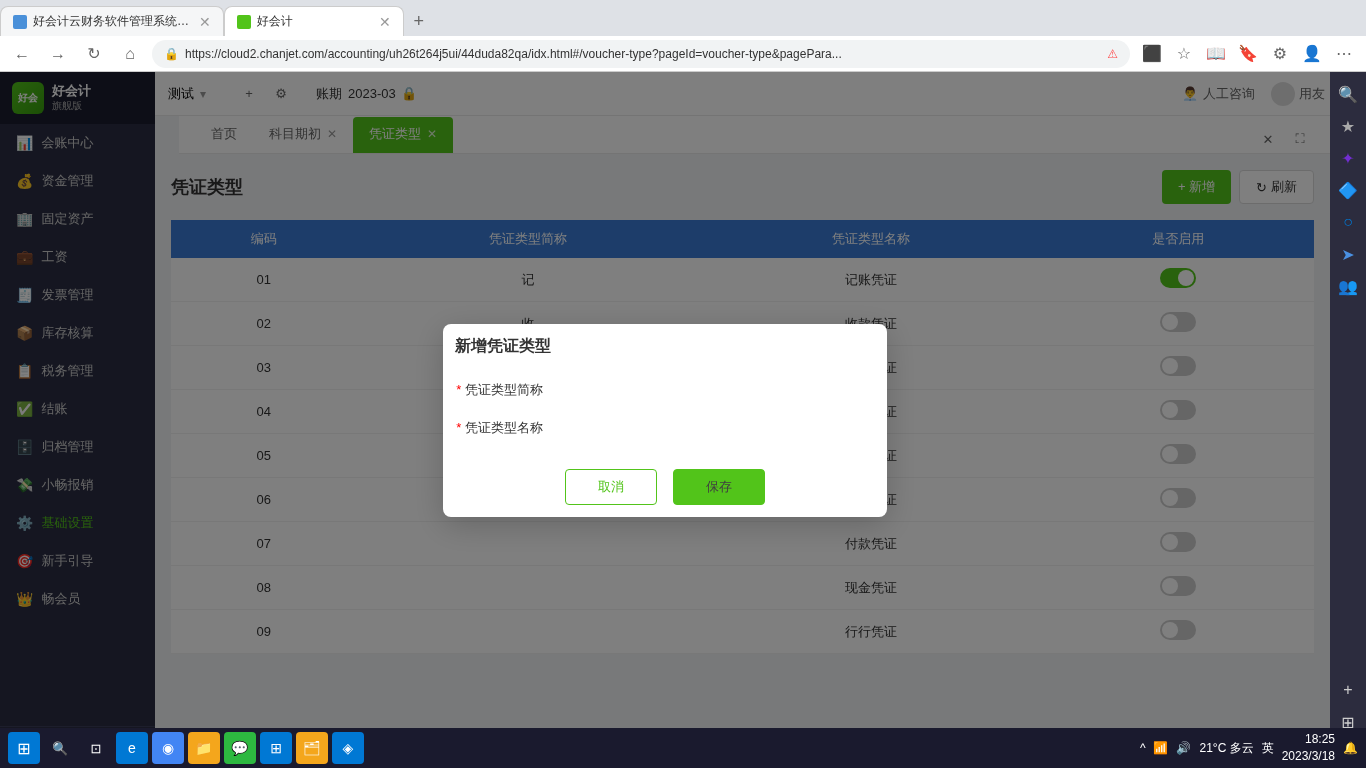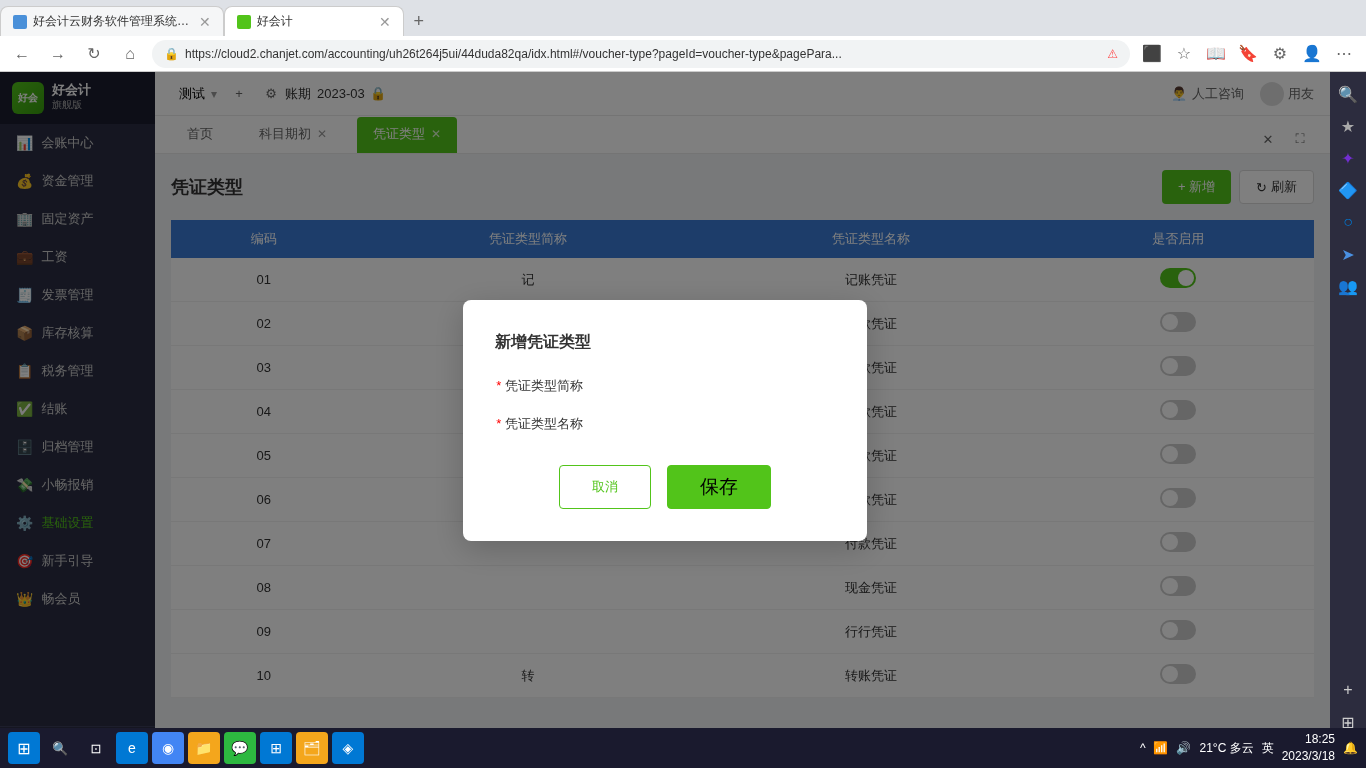--- a/index.html
+++ b/index.html
@@ -25,51 +25,51 @@
 
     
     .right-panel { width: 36px; background: #2c2c3e; display: flex; flex-direction: column; align-items: center; padding-top: 8px; gap: 4px; position: absolute; right: 0; top: 72px; height: calc(768px - 72px); z-index: 10; }
     .right-icon { width: 28px; height: 28px; display: flex; align-items: center; justify-content: center; color: #aaa; font-size: 16px; cursor: pointer; border-radius: 4px; }
     .right-icon.blue { color: #4a90e2; }
     .right-icon.green { color: #52c41a; }
     .right-icon.purple { color: #722ed1; }
 
     
     .sidebar { width: 155px; background: #2b2d42; display: flex; flex-direction: column; height: 100%; flex-shrink: 0; }
-    .sidebar-header { background: #1a1c2e; padding: 10px 12px; display: flex; gap: 8px; }
+    .sidebar-header { background: #1a1c2e; padding: 10px 12px; display: flex; align-items: center; gap: 8px; }
     .sidebar-logo { width: 32px; height: 32px; background: linear-gradient(135deg, #52c41a, #389e0d); border-radius: 6px; display: flex; align-items: center; justify-content: center; color: white; font-size: 10px; font-weight: bold; }
     .sidebar-title { color: #fff; font-size: 13px; font-weight: bold; line-height: 1.2; }
     .sidebar-subtitle { color: #aaa; font-size: 10px; }
     .sidebar-item { display: flex; align-items: center; padding: 10px 16px; color: #ccc; cursor: pointer; gap: 8px; font-size: 13px; }
     .sidebar-item.active { color: #52c41a; }
     .sidebar-item .icon { font-size: 14px; }
     .sidebar-scroll { flex: 1; overflow-y: auto; overflow-x: hidden; }
     .sidebar-scroll::-webkit-scrollbar { width: 4px; }
     .sidebar-scroll::-webkit-scrollbar-thumb { background: #555; border-radius: 2px; }
     .sidebar-footer { padding: 8px 12px; border-top: 1px solid #3a3d58; }
     .sidebar-footer-item { display: flex; align-items: center; gap: 6px; color: #aaa; font-size: 12px; cursor: pointer; padding: 4px 0; }
 
     
     .main-content { flex: 1; display: flex; flex-direction: column; background: #f0f2f5; overflow: hidden; margin-right: 36px; }
 
     
-    .top-bar { background: #fff; padding: 0 16px; height: 44px; display: flex; align-items: center; gap: 0; border-bottom: 1px solid #e8e8e8; }
+    .top-bar { background: #fff; padding: 0 5px; height: 44px; display: flex; align-items: center; gap: 21px; border-bottom: 1px solid #e8e8e8; }
     .workspace-selector { display: flex; align-items: center; gap: 6px; cursor: pointer; padding: 4px 8px; border-radius: 4px; }
     .workspace-arrow { color: #999; font-size: 12px; }
     .top-bar-actions { display: flex; align-items: center; gap: 4px; }
     .top-bar-btn { width: 28px; height: 28px; display: flex; align-items: center; justify-content: center; color: #666; cursor: pointer; border-radius: 4px; }
     .period-info { display: flex; align-items: center; gap: 6px; color: #333; font-size: 13px; }
     .period-badge { color: #52c41a; font-size: 13px; }
     .top-bar-right { margin-left: auto; display: flex; align-items: center; gap: 16px; }
     .support-btn { display: flex; align-items: center; gap: 4px; color: #666; font-size: 13px; cursor: pointer; }
     .user-btn { display: flex; align-items: center; gap: 4px; color: #666; font-size: 13px; cursor: pointer; }
     .user-avatar { width: 24px; height: 24px; background: #ddd; border-radius: 50%; }
 
     
-    .page-tabs { background: #fff; padding: 0 16px; display: flex; align-items: flex-end; height: 38px; border-bottom: 1px solid #e8e8e8; gap: 14px; }
+    .page-tabs { background: #fff; padding: 0 16px; display: flex; align-items: flex-end; height: 38px; border-bottom: 1px solid #e8e8e8; gap: 0; margin-left: 24px; }
     .page-tab { padding: 8px 16px; font-size: 13px; color: #666; cursor: pointer; border-bottom: 2px solid transparent; display: flex; align-items: center; gap: 6px; }
     .page-tab.active { color: #fff; background: #52c41a; border-radius: 4px 4px 0 0; border-bottom: 2px solid #52c41a; }
     .page-tab-close { color: #999; font-size: 12px; }
     .page-tab.active .page-tab-close { color: rgba(255,255,255,0.8); }
     .tab-expand-icons { margin-left: auto; display: flex; gap: 4px; }
     .tab-action-btn { width: 28px; height: 28px; display: flex; align-items: center; justify-content: center; color: #666; cursor: pointer; }
 
     
     .page-body { flex: 1; overflow: auto; padding: 16px; }
     .page-header { display: flex; align-items: center; justify-content: space-between; margin-bottom: 16px; }
@@ -84,28 +84,28 @@
     .data-table thead th { padding: 10px 4px; color: white; font-weight: 500; font-size: 13px; text-align: center; }
     .data-table tbody tr { border-bottom: 1px solid #f0f0f0; }
     .data-table tbody td { padding: 10px 16px; text-align: center; color: #333; font-size: 13px; }
     .toggle-switch { display: inline-block; width: 36px; height: 20px; border-radius: 10px; background: #ccc; position: relative; cursor: pointer; }
     .toggle-switch.on { background: #52c41a; }
     .toggle-switch::after { content: ''; position: absolute; width: 16px; height: 16px; border-radius: 50%; background: white; top: 2px; left: 2px; transition: left 0.2s; }
     .toggle-switch.on::after { left: 18px; }
 
     
     .modal-overlay { position: fixed; top: 72px; left: 0; right: 36px; bottom: 0; background: rgba(0,0,0,0.5); display: flex; align-items: center; justify-content: center; z-index: 1000; }
-    .modal { background: white; border-radius: 8px; padding: 32px; width: 404px; box-shadow: 0 8px 32px rgba(0,0,0,0.2); }
+    .modal { background: white; border-radius: 8px; padding: 12px; width: 444px; box-shadow: 0 8px 32px rgba(0,0,0,0.2); }
     .modal-title { font-size: 16px; font-weight: 600; color: #333; margin-bottom: 24px; }
     .form-row { display: flex; align-items: center; margin-bottom: 20px; }
     .form-label { width: 100px; text-align: right; padding-right: 12px; color: #333; font-size: 13px; }
     .form-input { flex: 1; border: none; border-bottom: 1px solid #d9d9d9; padding: 6px 0; font-size: 13px; color: #999; outline: none; }
     .modal-footer { display: flex; justify-content: center; gap: 16px; margin-top: 32px; }
     .btn-cancel { border: 1px solid #52c41a; background: white; color: #52c41a; padding: 8px 32px; border-radius: 4px; cursor: pointer; font-size: 13px; }
-    .btn-save { background: #52c41a; border: 1px solid #52c41a; color: #000000; padding: 8px 32px; border-radius: 4px; cursor: pointer; font-size: 19px; }
+    .btn-save { background: #52c41a; border: 1px solid #52c41a; color: #404040; padding: 8px 32px; border-radius: 4px; cursor: pointer; font-size: 13px; }
 
     
     .taskbar { position: fixed; bottom: 0; left: 0; right: 0; height: 40px; background: #1a1a2e; display: flex; align-items: center; padding: 0 8px; gap: 4px; z-index: 2000; }
     .taskbar-start { width: 32px; height: 32px; background: #0078d4; display: flex; align-items: center; justify-content: center; border-radius: 4px; cursor: pointer; }
     .taskbar-btn { width: 32px; height: 32px; display: flex; align-items: center; justify-content: center; cursor: pointer; border-radius: 4px; color: #fff; }
     .taskbar-app { width: 32px; height: 32px; border-radius: 4px; cursor: pointer; display: flex; align-items: center; justify-content: center; }
     .taskbar-right { margin-left: auto; display: flex; align-items: center; gap: 8px; color: #fff; font-size: 12px; }
     .taskbar-time { text-align: right; }
     .taskbar-time div { line-height: 1.4; }
 
@@ -358,28 +358,20 @@
       </td>
     </tr>
             <tr>
       <td>09</td>
       <td></td>
       <td>行行凭证</td>
       <td>
         <div class="toggle-switch "></div>
       </td>
     </tr>
-            <tr>
-      <td>10</td>
-      <td>转</td>
-      <td>转账凭证</td>
-      <td>
-        <div class="toggle-switch "></div>
-      </td>
-    </tr>
           </tbody>
       </table>
     </div>
   </div>
 
   <div class="right-panel">
     <div class="right-icon blue">🔍</div>
     <div class="right-icon">★</div>
     <div class="right-icon purple">✦</div>
     <div class="right-icon blue">🔷</div>

